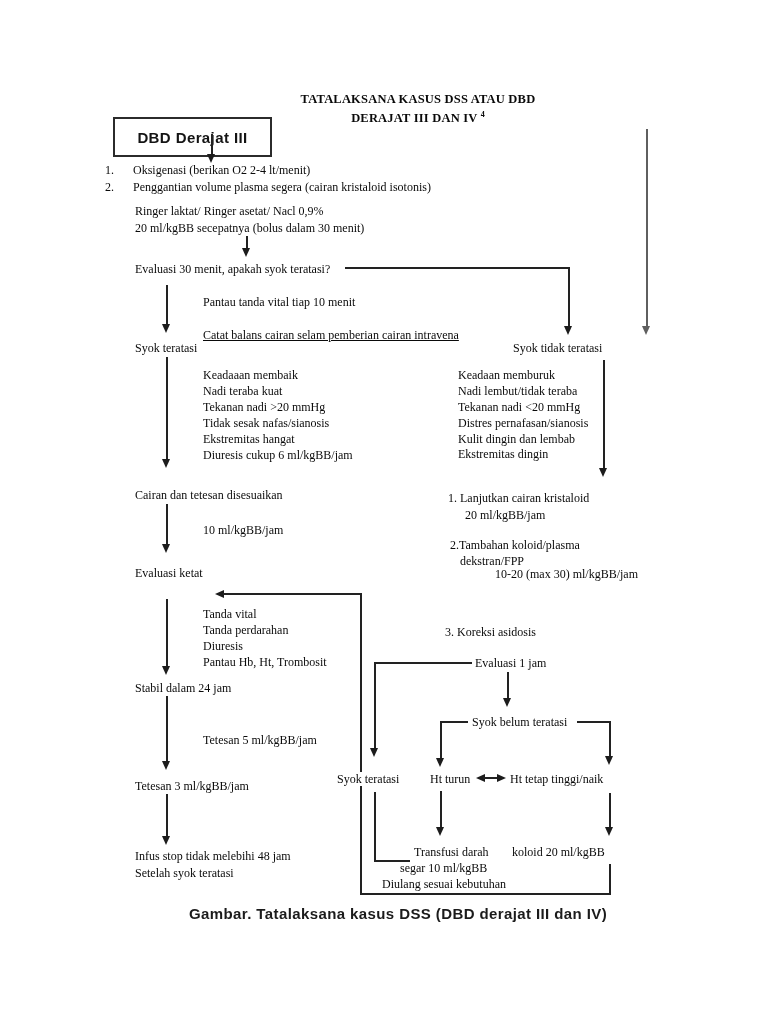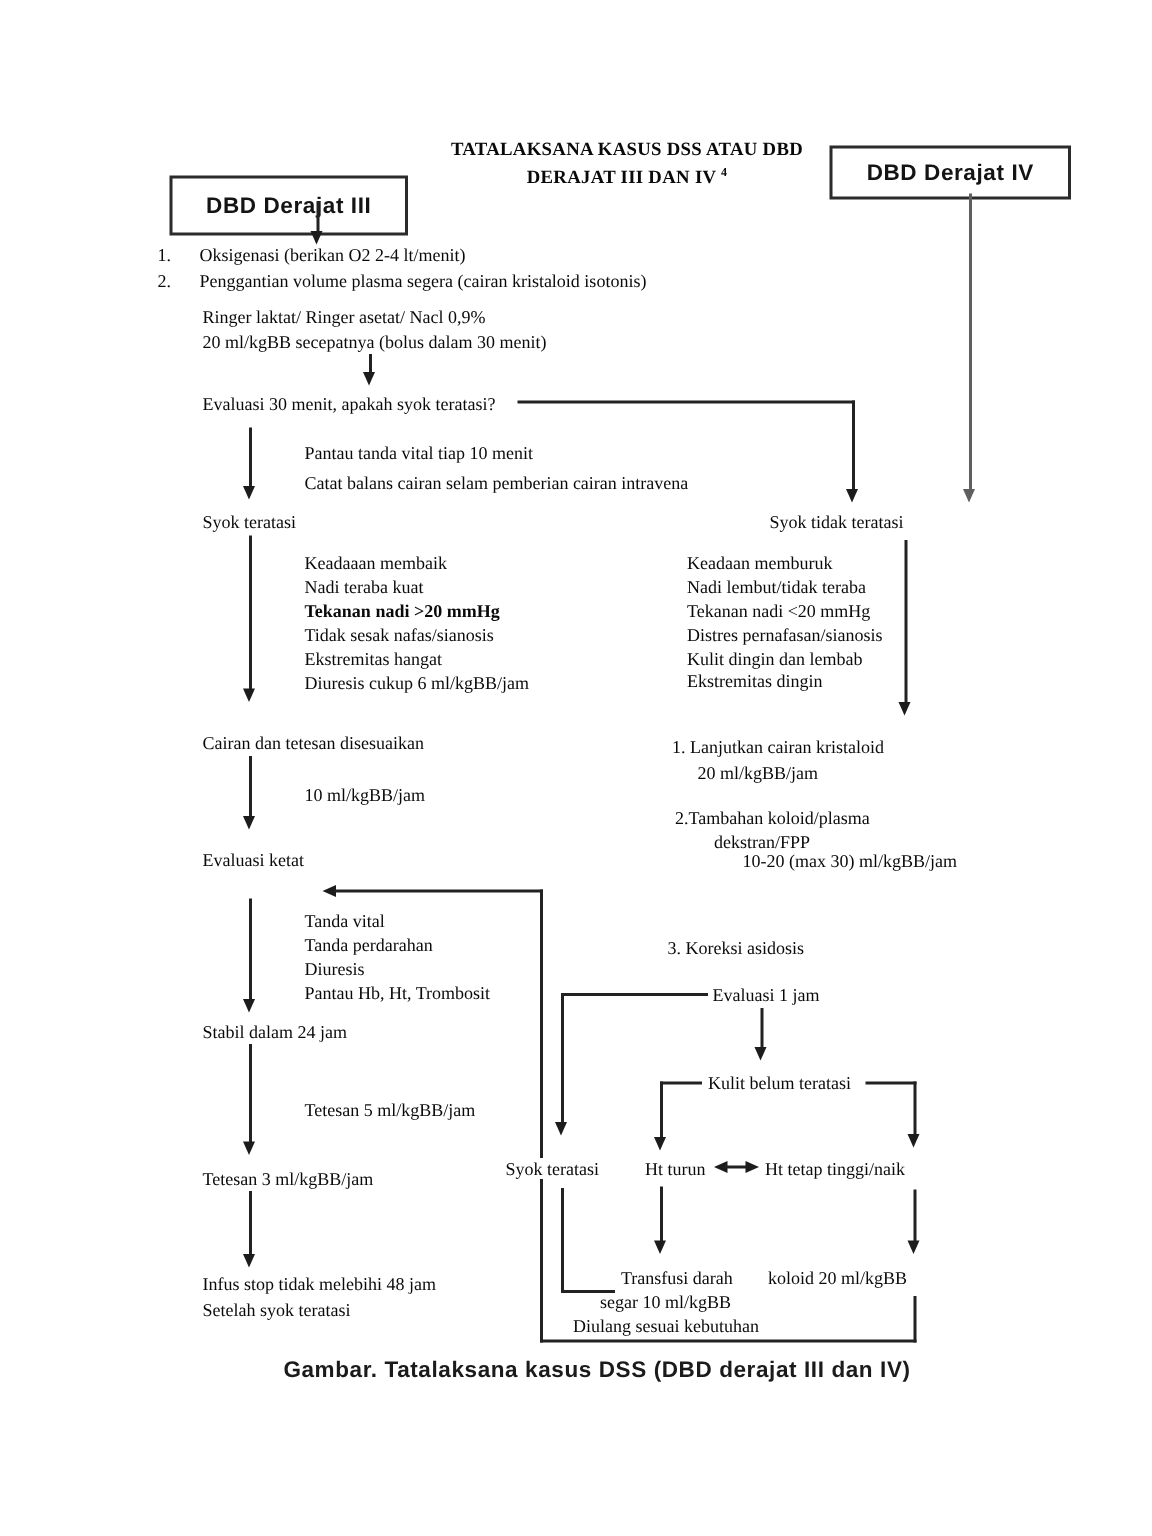--- a/index.html
+++ b/index.html
@@ -28,42 +28,39 @@
 
 <div id="page">
 
   <div class="box" style="left:113px;top:94px;width:155px;height:36px;margin-top:23px;">
     <span>DBD Derajat III</span>
   </div>
   <div class="title">
     <div>TATALAKSANA KASUS DSS ATAU DBD</div>
     <div><span>DERAJAT III DAN IV</span> <sup>4</sup></div>
   </div>
-  <div class="box" style="left:553px;top:97px;width:157px;height:32px;">
-    <span>DBD Derajat IV</span>
-  </div>
 
   <div class="t" style="left:105px;top:163px;">
     <span class="num">1.</span><span>Oksigenasi (berikan O2 2-4 lt/menit)</span>
   </div>
   <div class="t" style="left:105px;top:180px;">
     <span class="num">2.</span><span>Penggantian volume plasma segera (cairan kristaloid isotonis)</span>
   </div>
 
   <div class="t" style="left:135px;top:204px;">Ringer laktat/ Ringer asetat/ Nacl 0,9%</div>
   <div class="t" style="left:135px;top:221px;">20 ml/kgBB secepatnya (bolus dalam 30 menit)</div>
   <div class="t" style="left:135px;top:262px;">Evaluasi 30 menit, apakah syok teratasi?</div>
   <div class="t" style="left:203px;top:295px;">Pantau tanda vital tiap 10 menit</div>
-  <div class="t" style="left:203px;top:315px;">Catat balans cairan selam pemberian cairan intravena</div>
+  <div class="t" style="left:203px;top:328px;text-decoration:underline;">Catat balans cairan selam pemberian cairan intravena</div>
   <div class="t" style="left:135px;top:341px;">Syok teratasi</div>
   <div class="t" style="left:513px;top:341px;">Syok tidak teratasi</div>
 
   <div class="t" style="left:203px;top:368px;">Keadaaan membaik</div>
   <div class="t" style="left:203px;top:384px;">Nadi teraba kuat</div>
-  <div class="t" style="left:203px;top:400px;font-weight:bold;">Tekanan nadi &gt;20 mmHg</div>
+  <div class="t" style="left:203px;top:400px;">Tekanan nadi &gt;20 mmHg</div>
   <div class="t" style="left:203px;top:416px;">Tidak sesak nafas/sianosis</div>
   <div class="t" style="left:203px;top:432px;">Ekstremitas hangat</div>
   <div class="t" style="left:203px;top:448px;">Diuresis cukup 6 ml/kgBB/jam</div>
 
   <div class="t" style="left:458px;top:368px;">Keadaan memburuk</div>
   <div class="t" style="left:458px;top:384px;">Nadi lembut/tidak teraba</div>
   <div class="t" style="left:458px;top:400px;">Tekanan nadi &lt;20 mmHg</div>
   <div class="t" style="left:458px;top:416px;">Distres pernafasan/sianosis</div>
   <div class="t" style="left:458px;top:432px;">Kulit dingin dan lembab</div>
   <div class="t" style="left:458px;top:447px;">Ekstremitas dingin</div>
@@ -79,25 +76,25 @@
 
   <div class="t" style="left:135px;top:681px;">Stabil dalam 24 jam</div>
   <div class="t" style="left:203px;top:733px;">Tetesan 5 ml/kgBB/jam</div>
   <div class="t" style="left:135px;top:779px;">Tetesan 3 ml/kgBB/jam</div>
   <div class="t" style="left:135px;top:849px;">Infus stop tidak melebihi 48 jam</div>
   <div class="t" style="left:135px;top:866px;">Setelah syok teratasi</div>
 
   <div class="t" style="left:448px;top:491px;">1. Lanjutkan cairan kristaloid</div>
   <div class="t" style="left:465px;top:508px;">20 ml/kgBB/jam</div>
   <div class="t" style="left:450px;top:538px;">2.Tambahan koloid/plasma</div>
-  <div class="t" style="left:476px;top:554px;">dekstran/FPP</div>
+  <div class="t" style="left:460px;top:554px;">dekstran/FPP</div>
   <div class="t" style="left:495px;top:567px;">10-20  (max  30)  ml/kgBB/jam</div>
   <div class="t" style="left:445px;top:625px;">3. Koreksi asidosis</div>
   <div class="t" style="left:475px;top:656px;">Evaluasi 1 jam</div>
-  <div class="t" style="left:472px;top:715px;">Kulit belum teratasi</div>
+  <div class="t" style="left:472px;top:715px;">Syok belum teratasi</div>
   <div class="t" style="left:430px;top:772px;">Ht turun</div>
   <div class="t" style="left:510px;top:772px;">Ht tetap tinggi/naik</div>
   <div class="t onTop" style="left:335px;top:772px;">Syok teratasi</div>
   <div class="t" style="left:414px;top:845px;">Transfusi darah</div>
   <div class="t" style="left:400px;top:861px;">segar 10 ml/kgBB</div>
   <div class="t" style="left:382px;top:877px;">Diulang sesuai kebutuhan</div>
   <div class="t" style="left:512px;top:845px;">koloid 20 ml/kgBB</div>
 
   <div class="vl" style="left:211px;top:134px;height:22px;"></div>
   <div class="ahd" style="left:207px;top:154px;"></div>

